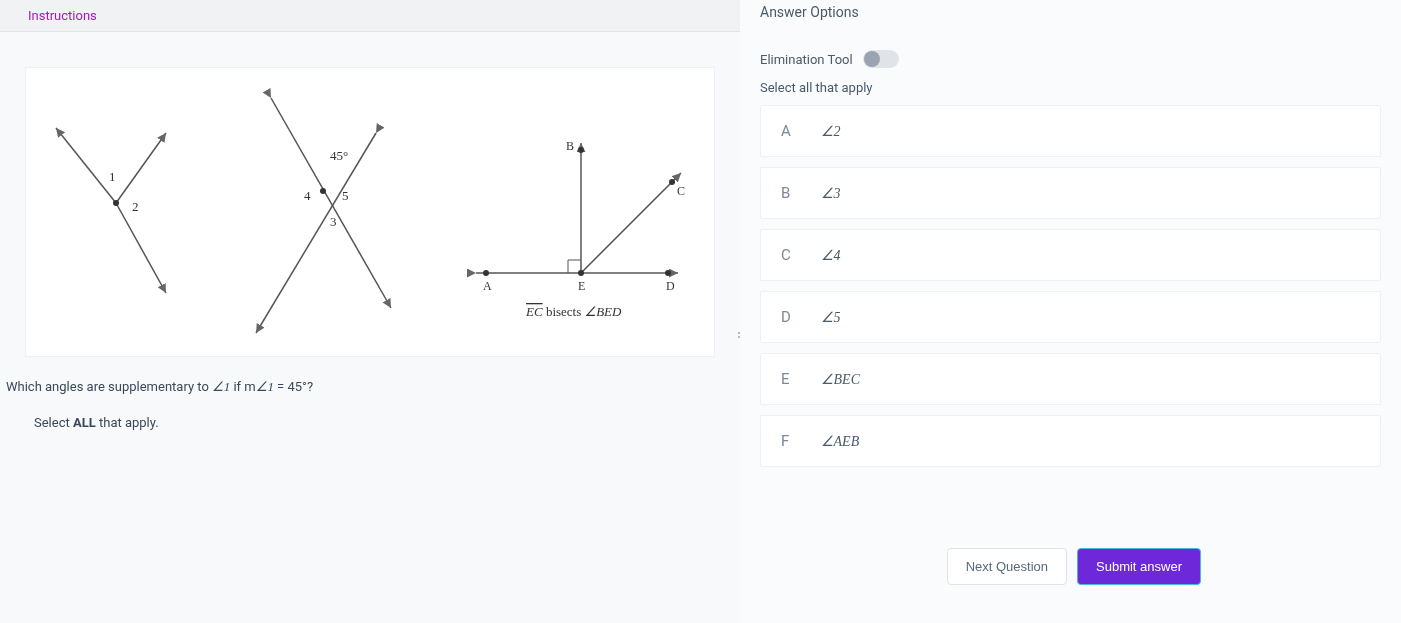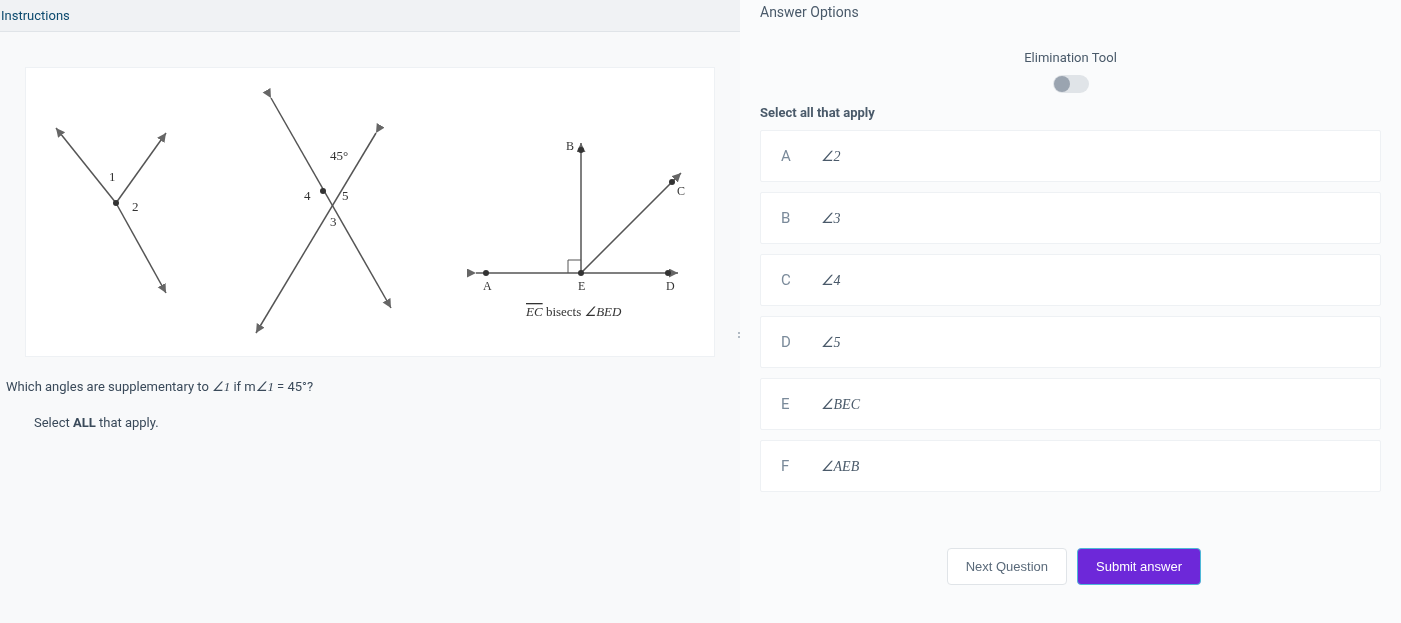--- a/index.html
+++ b/index.html
@@ -13,23 +13,23 @@
       overflow: hidden;
     }
     .main-container { display: flex; width: 100%; height: 100%; }
     .left-panel {
       width: 740px;
       background: #f8f9fa;
       padding: 0;
       position: relative;
     }
     .instructions-header {
-      padding: 8px 1px;
-      font-size: 13px;
-      color: #0c4a6e;
+      padding: 8px 28px;
+      font-size: 13px;
+      color: #a21caf;
       background: #f0f2f4;
       border-bottom: 1px solid #e0e4e8;
     }
     .diagram-area {
       background: #fff;
       margin: 35px 25px 10px 25px;
       height: 290px;
       position: relative;
       border: 1px solid #eef1f4;
     }
@@ -52,21 +52,20 @@
       font-size: 14px;
       color: #4a5a6a;
     }
     .elim-row {
       display: flex;
       align-items: center;
       gap: 10px;
       padding: 20px 20px 6px 20px;
       font-size: 13px;
       color: #4a5a6a;
-      flex-direction: column;
     }
     .toggle {
       width: 36px;
       height: 18px;
       background: #e0e4e8;
       border-radius: 10px;
       position: relative;
       cursor: pointer;
     }
     .toggle-knob {
@@ -75,21 +74,20 @@
       background: #9aa4b0;
       border-radius: 50%;
       position: absolute;
       top: 1px;
       left: 1px;
     }
     .select-apply {
       padding: 6px 20px 10px 20px;
       font-size: 13px;
       color: #4a5a6a;
-      font-weight: bold;
     }
     .options { padding: 0 20px; }
     .option {
       background: #fff;
       border: 1px solid #eef1f4;
       border-radius: 2px;
       padding: 16px 20px;
       margin-bottom: 10px;
       display: flex;
       align-items: center;

